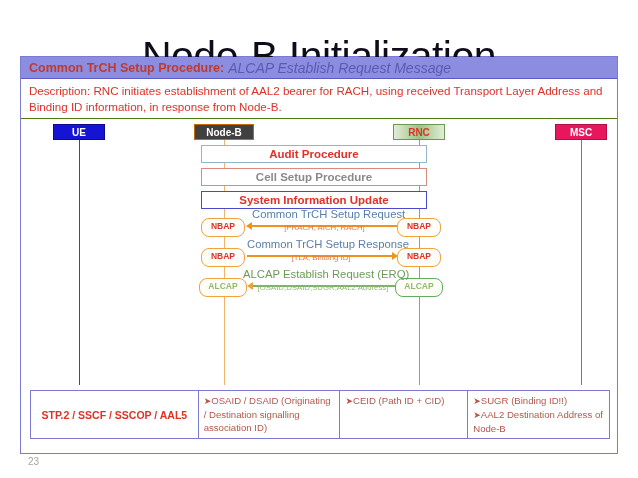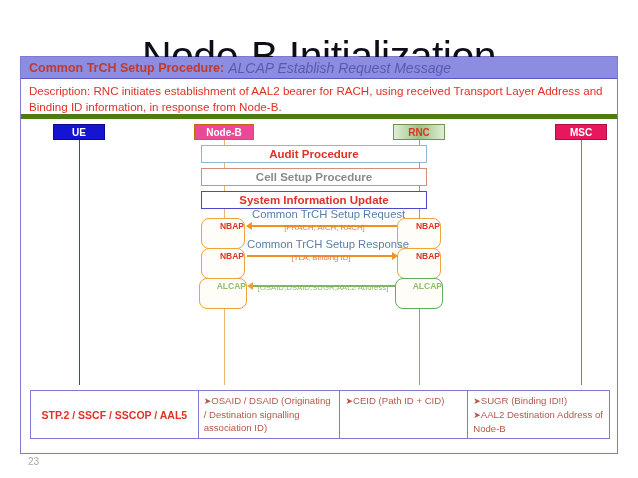--- a/index.html
+++ b/index.html
@@ -75,21 +75,21 @@
   }
 
   
   .desc-block {
     position: absolute;
     left: 21px;
     top: 79px;
     width: 596px;
     height: 40px;
     background: #ffffff;
-    border-bottom: 5px solid #4d7c0f;
+    border-bottom: 1px solid #4d7c0f;
     box-sizing: border-box;
     padding: 4px 8px 0 8px;
     z-index: 6;
   }
   .desc-block .desc-text {
     font-size: 11.6px;
     line-height: 16px;
     color: #e03127;
   }
 
@@ -116,21 +116,21 @@
     height: 16px;
     line-height: 16px;
     text-align: center;
     font-size: 10px;
     font-weight: bold;
     box-sizing: border-box;
     z-index: 3;
     white-space: nowrap;
   }
   .actor-ue   { background: #1414d2; color: #ffffff; border: 1px solid #0b0b8f; }
-  .actor-nodeb{ background: #ec4899; color: #ffffff; border: 1px solid #c46a00; }
+  .actor-nodeb{ background: #404040; color: #ffffff; border: 1px solid #c46a00; }
   .actor-rnc  { background: linear-gradient(to right, #dfeed6, #9dc183, #dfeed6);
                 color: #e03127; border: 1px solid #6f9455; }
   .actor-msc  { background: #e8175d; color: #ffffff; border: 1px solid #b00f45; }
 
   
   .proc {
     position: absolute;
     height: 18px;
     line-height: 17px;
     text-align: center;
@@ -141,23 +141,23 @@
     z-index: 3;
     white-space: nowrap;
   }
   .proc-audit { border: 1px solid #8fb8cf; color: #e03127; }
   .proc-cell  { border: 1px solid #d98b7f; color: #8a8a8a; }
   .proc-sysinfo { border: 1.5px solid #4a4ac8; color: #e03127; }
 
   
   .pill {
     position: absolute;
-    height: 31px;
+    height: 19px;
     line-height: 14px;
-    text-align: right;
+    text-align: center;
     font-size: 8.5px;
     font-weight: bold;
     border-radius: 8px;
     box-sizing: border-box;
     background: #fffdf7;
     z-index: 3;
     white-space: nowrap;
   }
   .pill-orange { border: 1px solid #f0a33c; color: #e03127; }
   .pill-orange-al { border: 1px solid #f0a33c; color: #8fbc6b; }
@@ -307,20 +307,21 @@
     <div class="pill pill-orange" style="left:376px; width:44px; top:128px;">NBAP</div>
     <div class="msg-line orange" style="left:226px; width:145px; top:135px;"></div>
     <div class="arrowhead arrow-right-orange" style="left:371px; top:132px;"></div>
     <div class="msg-label" style="left:226px; width:148px; top:118px;">Common TrCH Setup Response</div>
     <div class="msg-sub" style="left:226px; width:148px; top:133px;">[TLA, Binding ID]</div>
 
     <div class="pill pill-orange-al" style="left:178px; width:48px; top:158px;">ALCAP</div>
     <div class="pill pill-green-al" style="left:374px; width:48px; top:158px;">ALCAP</div>
     <div class="msg-line green" style="left:232px; width:142px; top:165px;"></div>
     <div class="arrowhead arrow-left-green" style="left:226px; top:162px;"></div>
+    <div class="msg-label green-label" style="left:222px; width:160px; top:148px;">ALCAP Establish Request (ERQ)</div>
     <div class="msg-sub green-sub" style="left:222px; width:160px; top:163px;">[OSAID,DSAID,SUGR,AAL2 Address]</div>
 
   </div>
 
   <table class="tbl">
     <tbody>
     <tr>
       <td class="ch-cell" style="width:168px;">STP.2 / SSCF / SSCOP / AAL5</td>
       <td class="ie-cell" style="width:142px;">
         <span class="bullet-line"><span class="b">➤</span><span>OSAID / DSAID (Originating / Destination signalling association ID)</span></span>

